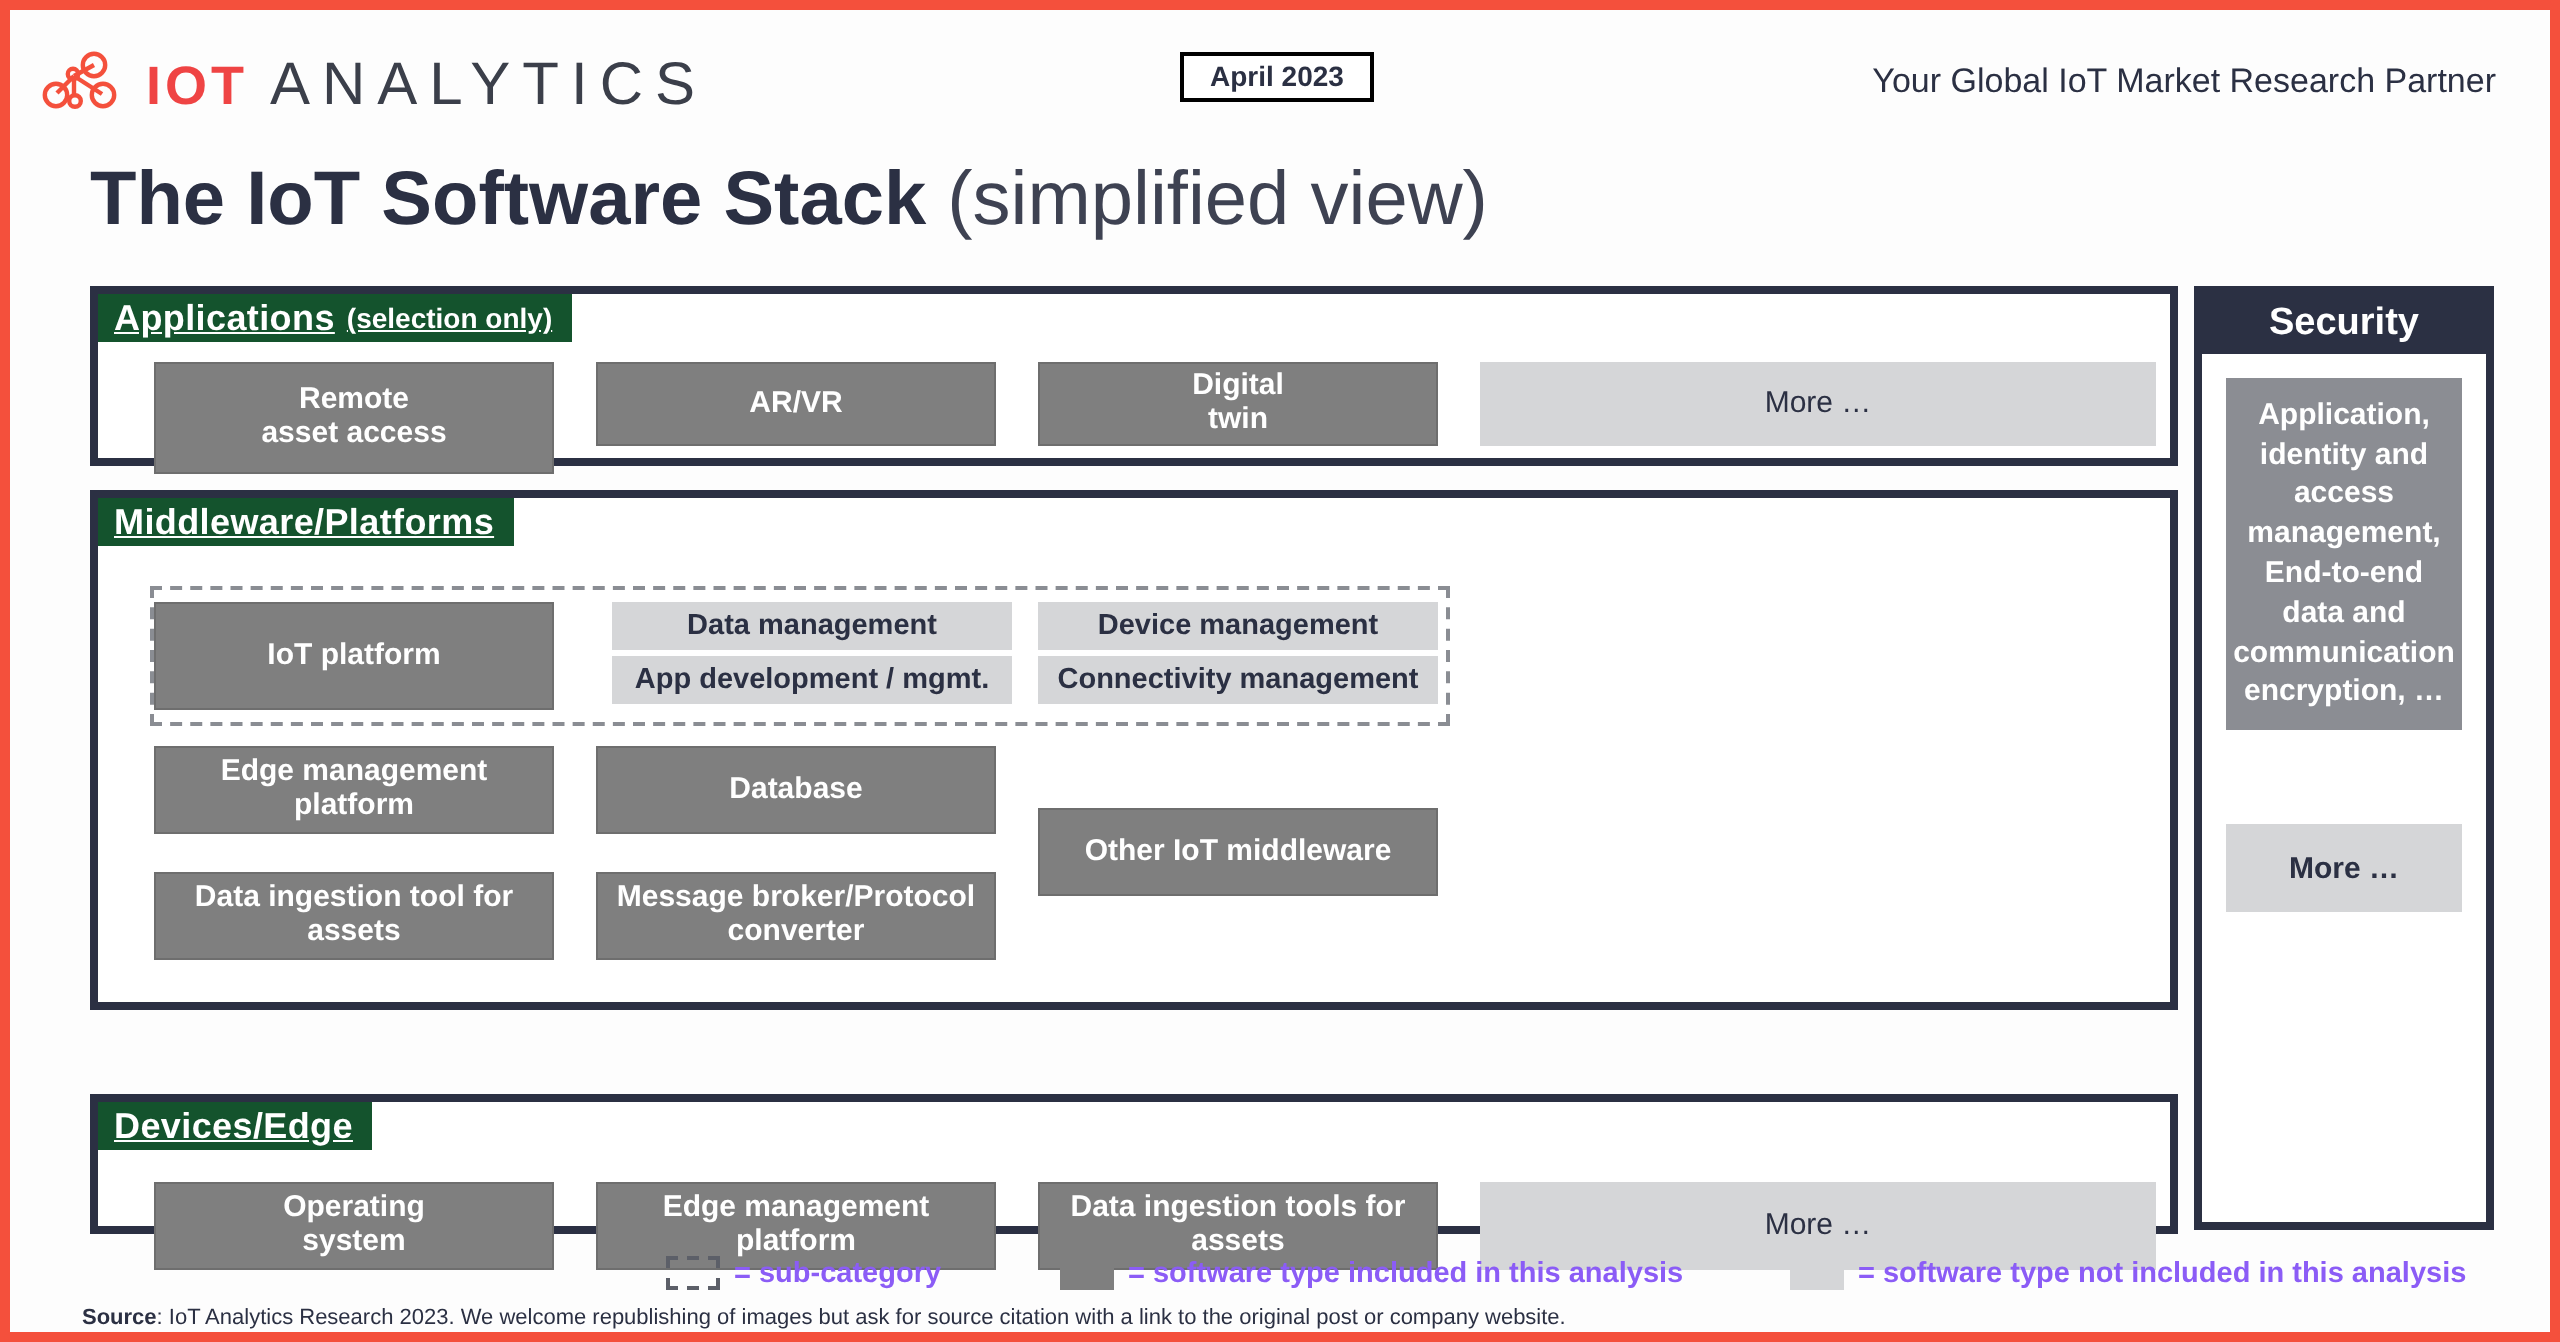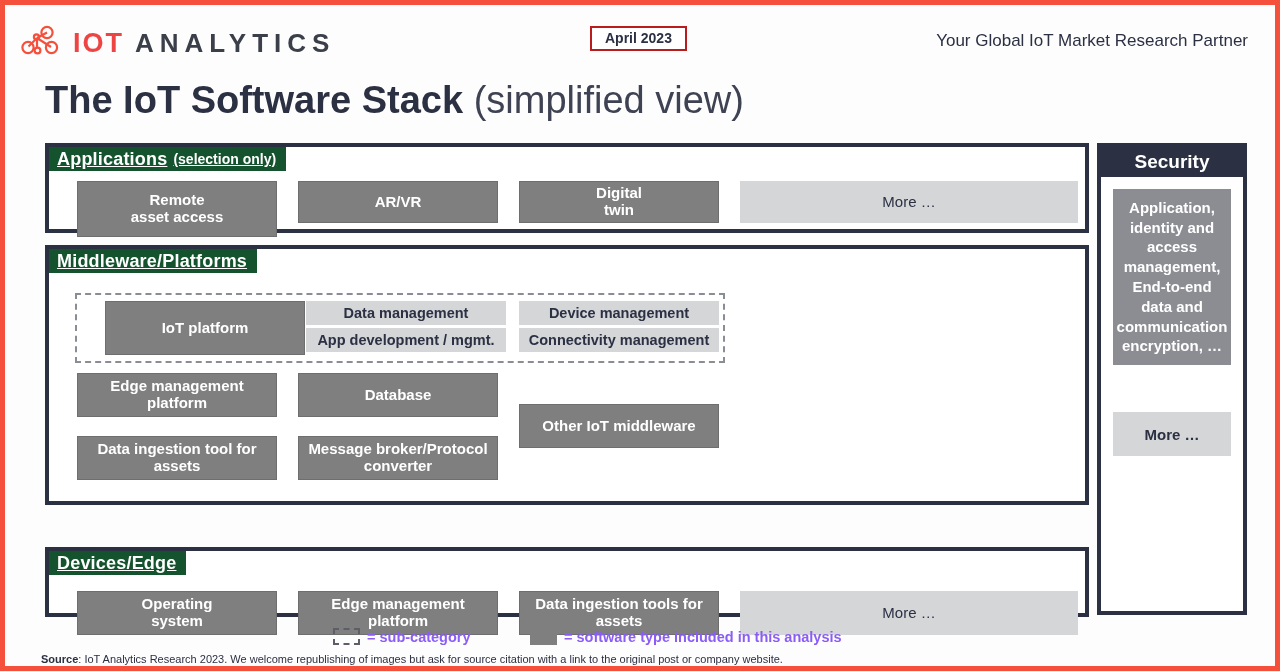--- a/index.html
+++ b/index.html
@@ -16,24 +16,24 @@
     border:5px solid #f4503c;
     background:#fdfdfd;
   }
 
   
   .header{position:absolute;left:0;top:0;width:1270px;height:70px;}
   .logo-wrap{position:absolute;left:14px;top:20px;display:flex;align-items:center;gap:12px;}
   .logo-mark{width:42px;height:36px;display:block;}
   .logo-text{display:flex;align-items:baseline;}
   .logo-iot{font-size:27px;font-weight:bold;color:#ef4444;letter-spacing:2px;}
-  .logo-analytics{font-size:26px;font-weight:700;color:#3b3f4a;letter-spacing:6px;margin-left:11px;}
+  .logo-analytics{font-size:30px;font-weight:400;color:#3b3f4a;letter-spacing:6px;margin-left:11px;}
   .date-badge{
     position:absolute;left:585px;top:21px;
-    border:2px solid #b91c1c;background:#ffffff;
+    border:2px solid #000000;background:#ffffff;
     padding:2px 13px 3px 13px;
     font-size:14px;font-weight:bold;color:#2b3043;
   }
   .tagline{
     position:absolute;right:27px;top:26px;
     font-size:17px;color:#2b3043;
   }
 
   
   .page-title{
@@ -162,21 +162,21 @@
     <div class="box light" style="left:691px;top:34px;width:338px;height:42px;">More …</div>
   </div>
 
   <div class="section" style="left:40px;top:240px;width:1044px;height:260px;">
     <div class="section-tab">
       <span class="tab-main">Middleware/Platforms</span>
     </div>
 
     <div class="dashed-group" style="left:26px;top:44px;width:650px;height:70px;"></div>
 
-    <div class="box dark" style="left:28px;top:52px;width:200px;height:54px;margin-left:28px;">IoT platform</div>
+    <div class="box dark" style="left:28px;top:52px;width:200px;height:54px;">IoT platform</div>
 
     <div class="box subcat" style="left:257px;top:52px;width:200px;height:24px;">Data management</div>
     <div class="box subcat" style="left:257px;top:79px;width:200px;height:24px;">App development / mgmt.</div>
     <div class="box subcat" style="left:470px;top:52px;width:200px;height:24px;">Device management</div>
     <div class="box subcat" style="left:470px;top:79px;width:200px;height:24px;">Connectivity management</div>
 
     <div class="box dark" style="left:28px;top:124px;width:200px;height:44px;white-space:pre-line;">Edge management
 platform</div>
     <div class="box dark" style="left:249px;top:124px;width:200px;height:44px;">Database</div>
     <div class="box dark" style="left:470px;top:155px;width:200px;height:44px;">Other IoT middleware</div>
@@ -209,19 +209,23 @@
 
   <div class="legend">
     <div class="legend-item" style="left:328px;top:5px;">
       <span class="swatch dashed"></span>
       <span>= sub-category</span>
     </div>
     <div class="legend-item" style="left:525px;top:5px;">
       <span class="swatch dark"></span>
       <span>= software type included in this analysis</span>
     </div>
+    <div class="legend-item" style="left:890px;top:5px;">
+      <span class="swatch light"></span>
+      <span>= software type not included in this analysis</span>
+    </div>
   </div>
 
   <div class="source">
     <b>Source</b><span>: IoT Analytics Research 2023. We welcome republishing of images but ask for source citation with a link to the original post or company website.</span>
   </div>
 
 </div>
 
 </body></html>

